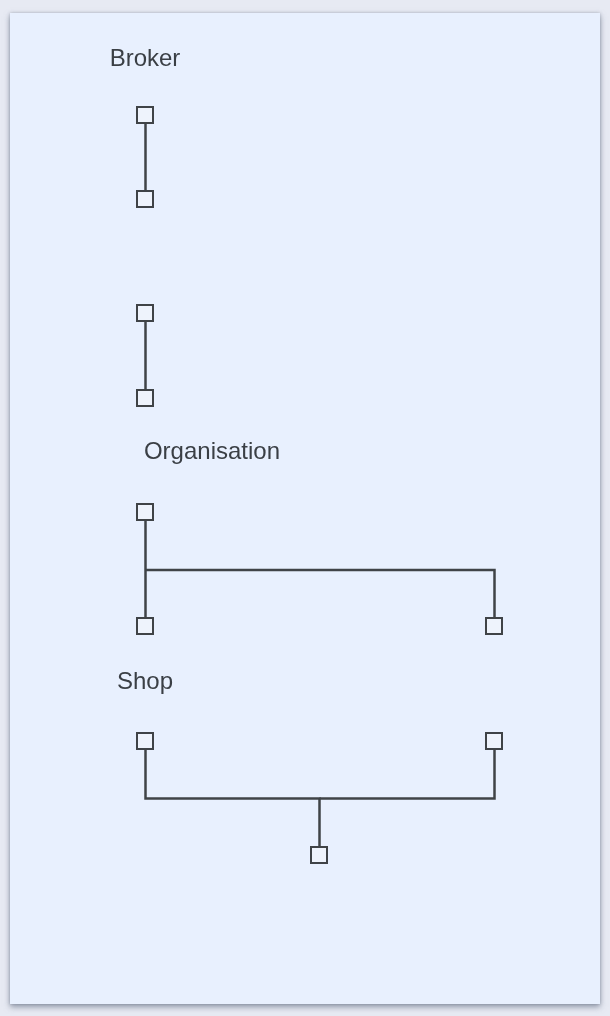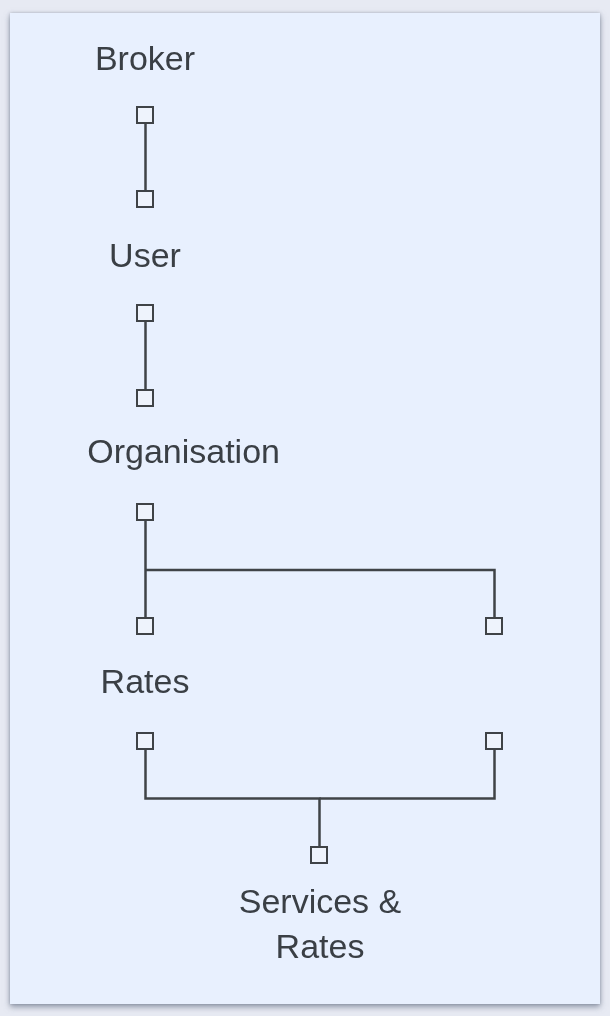--- a/index.html
+++ b/index.html
@@ -33,21 +33,21 @@
     height: 1016px;
     pointer-events: none;
   }
   .edges-svg path {
     fill: none;
     stroke: #3f4347;
     stroke-width: 2.5;
   }
   .node-label {
     position: absolute;
-    font-size: 34px;
+    font-size: 24px;
     line-height: 40px;
     color: #3a3f45;
     text-align: center;
     white-space: nowrap;
   }
   .node-label.wrap {
     white-space: normal;
     line-height: 45px;
   }
   .endpoint {
@@ -90,22 +90,20 @@
   <div class="endpoint" style="left:136px; top:503px;"></div>
   <div class="endpoint" style="left:136px; top:617px;"></div>
   <div class="endpoint" style="left:485px; top:617px;"></div>
 
   <div class="endpoint" style="left:136px; top:732px;"></div>
   <div class="endpoint" style="left:485px; top:732px;"></div>
   <div class="endpoint" style="left:310px; top:846px;"></div>
 
   <div class="node-label" style="left:45px;  top:38px;  width:200px;">Broker</div>
 
-  <div class="node-label" style="left:45px;  top:235px; width:200px;">User</div>
 
   <div class="node-label" style="left:30px;  top:431px; width:250px;text-align:right;">Organisation</div>
 
-  <div class="node-label" style="left:45px;  top:661px; width:200px;">Rates</div>
+  <div class="node-label" style="left:45px;  top:661px; width:200px;">Shop</div>
 
 
-  <div class="node-label wrap" style="left:220px; top:879px; width:200px;">Services &amp; Rates</div>
 
 </div>
 
 </body></html>

